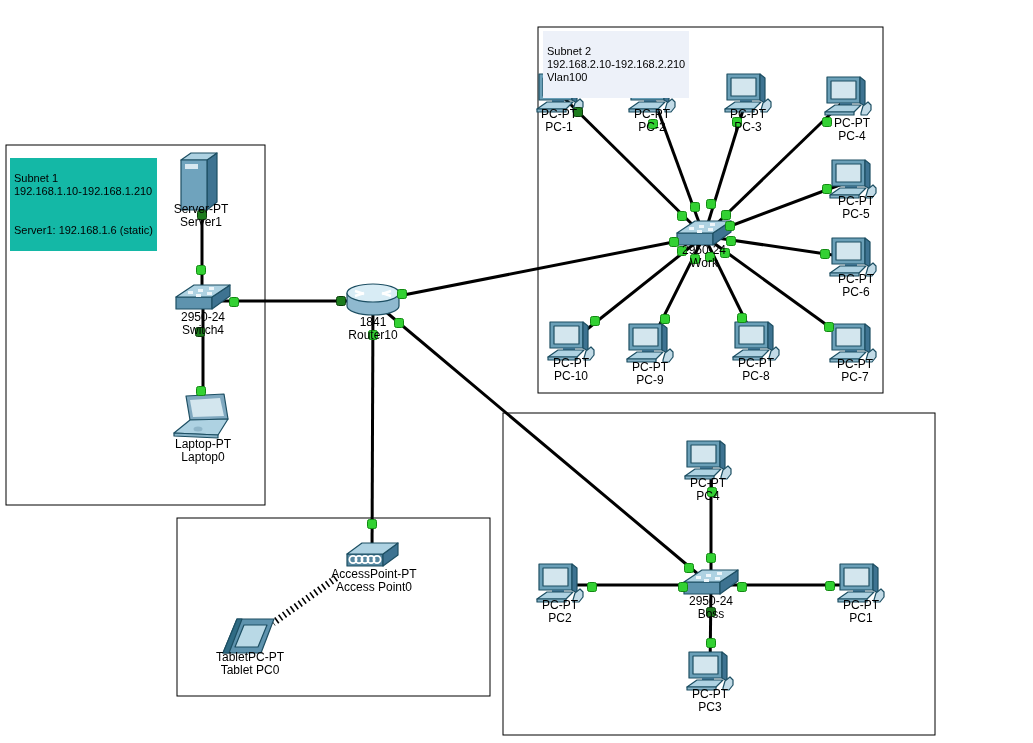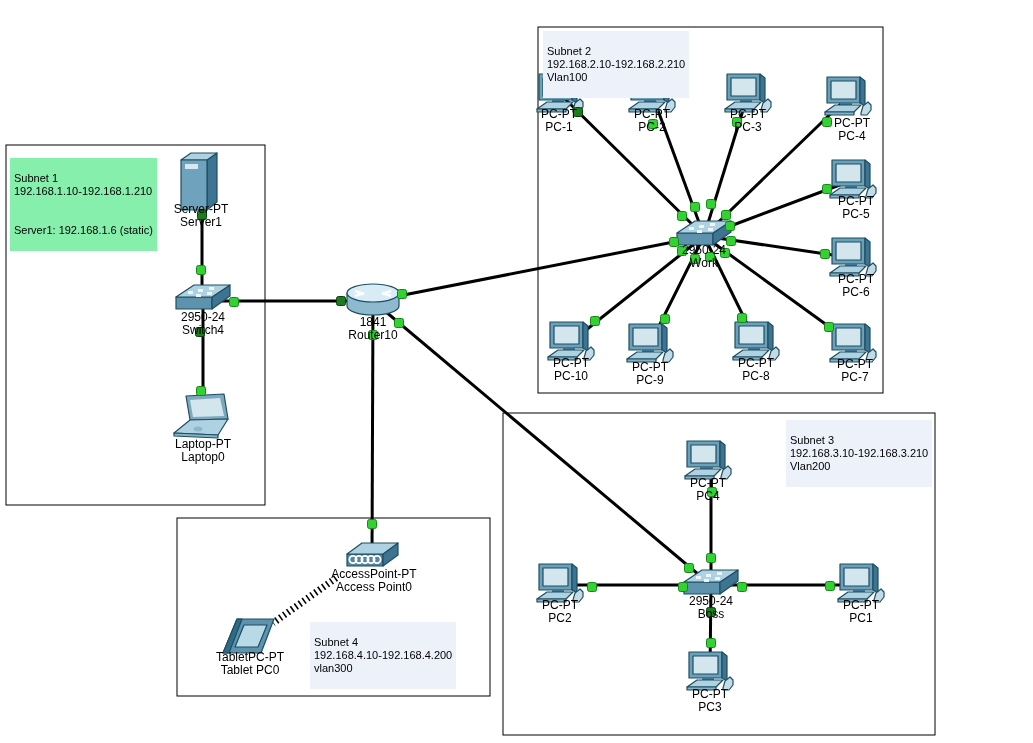--- a/index.html
+++ b/index.html
@@ -327,35 +327,25 @@
       <text x="560" y="622" text-anchor="middle" class="devlabel" fill="#000000">PC2</text>
       <text x="861" y="609" text-anchor="middle" class="devlabel" fill="#000000">PC-PT</text>
       <text x="861" y="622" text-anchor="middle" class="devlabel" fill="#000000">PC1</text>
       <text x="710" y="698" text-anchor="middle" class="devlabel" fill="#000000">PC-PT</text>
       <text x="710" y="711" text-anchor="middle" class="devlabel" fill="#000000">PC3</text>
       <text x="374" y="578" text-anchor="middle" class="devlabel" fill="#000000">AccessPoint-PT</text>
       <text x="374" y="591" text-anchor="middle" class="devlabel" fill="#000000">Access Point0</text>
       <text x="250" y="661" text-anchor="middle" class="devlabel" fill="#000000">TabletPC-PT</text>
       <text x="250" y="674" text-anchor="middle" class="devlabel" fill="#000000">Tablet PC0</text>
     </svg>
-<div class="note" style="left: 10px; top: 158px; background: #86efac; color: rgb(0, 0, 0);">
+<div class="note" style="left: 10px; top: 158px; background: #14b8a6; color: rgb(0, 0, 0);">
       <div class="note-line">Subnet 1</div>
       <div class="note-line">192.168.1.10-192.168.1.210</div>
       <div class="note-line"></div>
       <div class="note-line"></div>
       <div class="note-line">Server1: 192.168.1.6 (static)</div>
     </div>
     <div class="note" style="left: 543px; top: 31px; background: rgb(237, 241, 249); color: rgb(0, 0, 0);">
       <div class="note-line">Subnet 2</div>
       <div class="note-line">192.168.2.10-192.168.2.210</div>
       <div class="note-line">Vlan100</div>
     </div>
-    <div class="note" style="left: 786px; top: 420px; background: rgb(237, 241, 249); color: rgb(0, 0, 0);">
-      <div class="note-line">Subnet 3</div>
-      <div class="note-line">192.168.3.10-192.168.3.210</div>
-      <div class="note-line">Vlan200</div>
-    </div>
-    <div class="note" style="left: 310px; top: 622px; background: rgb(237, 241, 249); color: rgb(0, 0, 0);">
-      <div class="note-line">Subnet 4</div>
-      <div class="note-line">192.168.4.10-192.168.4.200</div>
-      <div class="note-line">vlan300</div>
-    </div>
   </div>
 
 </body></html>

